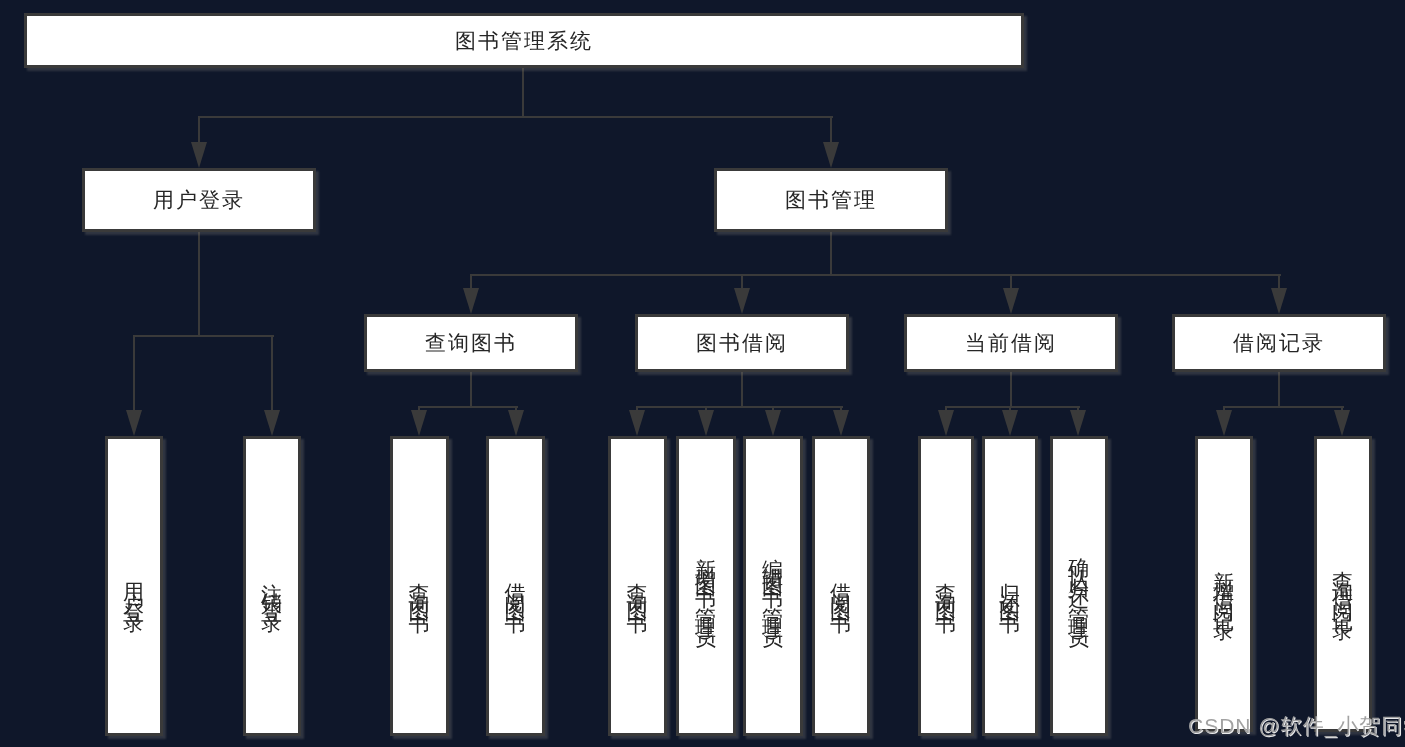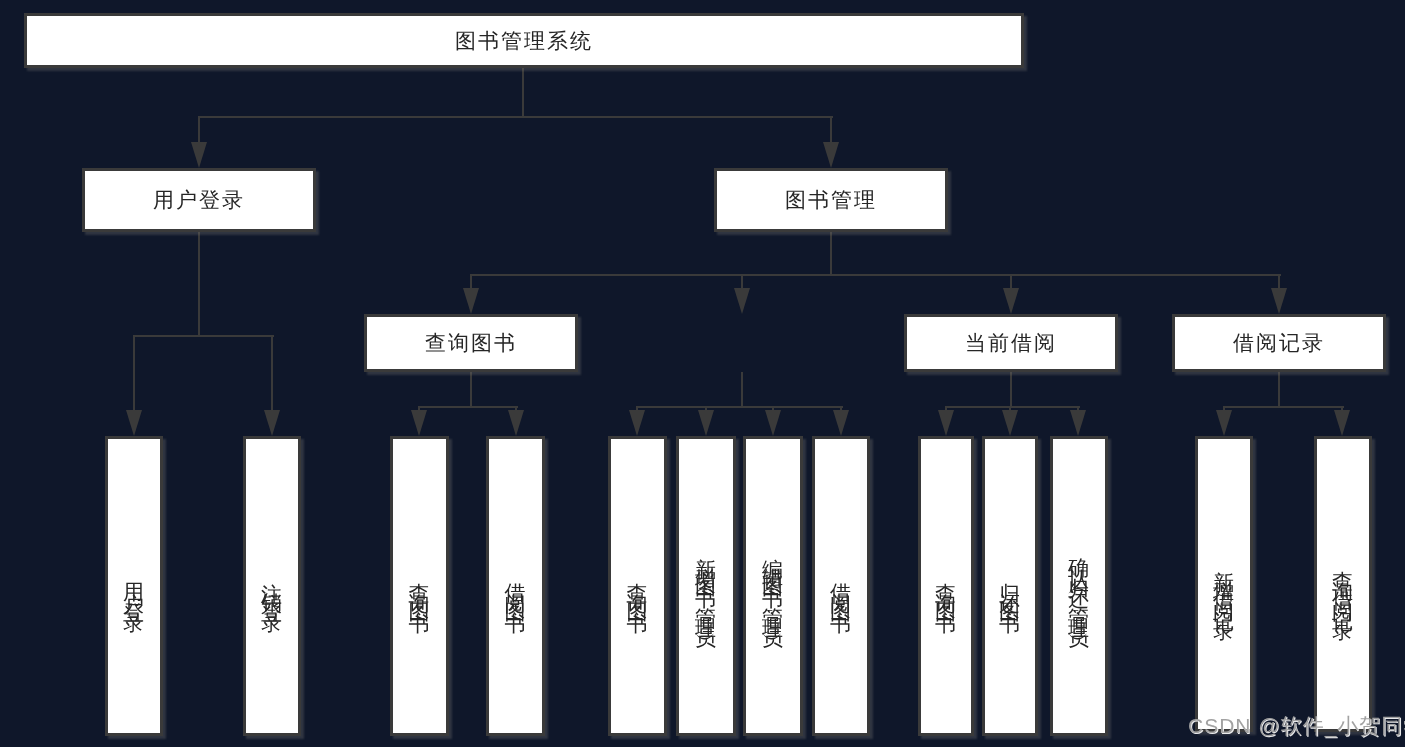--- a/index.html
+++ b/index.html
@@ -130,20 +130,23 @@
   <div class="box" style="left:82px;top:168px;width:234px;height:64px;">
     <span>用户登录</span>
   </div>
   <div class="box" style="left:714px;top:168px;width:234px;height:64px;align-items:center;">
     <span>图书管理</span>
   </div>
 
   <div class="box" style="left:364px;top:314px;width:214px;height:58px;">
     <span>查询图书</span>
   </div>
+  <div class="box" style="left:635px;top:314px;width:214px;height:58px;">
+    <span>图书借阅</span>
+  </div>
   <div class="box" style="left:904px;top:314px;width:214px;height:58px;">
     <span>当前借阅</span>
   </div>
   <div class="box" style="left:1172px;top:314px;width:214px;height:58px;">
     <span>借阅记录</span>
   </div>
 
   <div class="box v" style="left:105px;top:436px;width:58px;height:300px;">
     <span>用户登录</span>
   </div>

